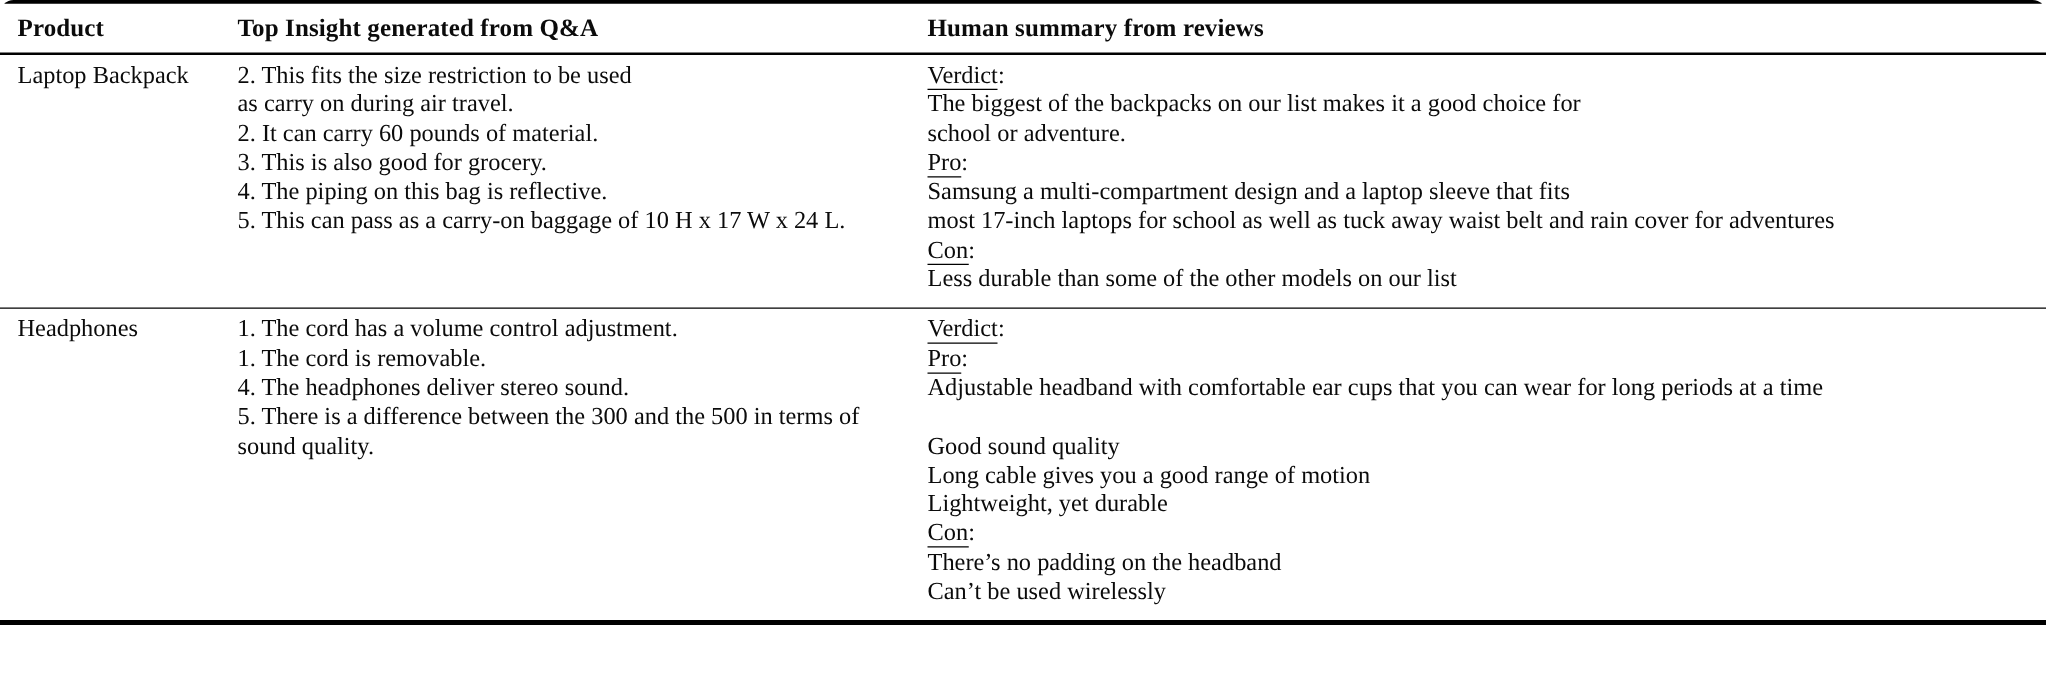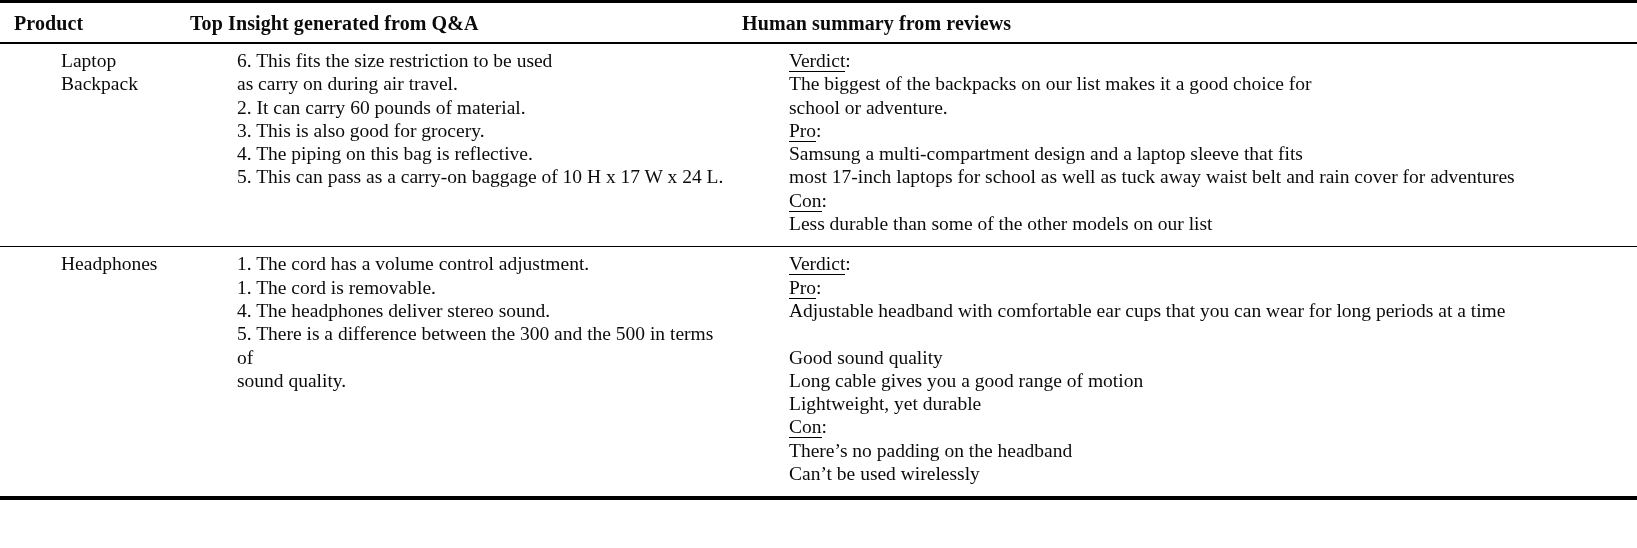--- a/index.html
+++ b/index.html
@@ -7,20 +7,21 @@
   body {
     font-family: "Liberation Serif", "DejaVu Serif", serif;
     color: #0b0b0b;
     -webkit-font-smoothing: antialiased;
   }
   .page {
     width: 1637px;
     height: 548px;
     background: #ffffff;
     overflow: hidden;
+    border-radius: 11px;
   }
   .tbl {
     width: 1637px;
     border-top: 3px solid #000;
     border-bottom: 4px solid #000;
   }
   .row {
     display: grid;
     grid-template-columns: 190px 552px 1fr;
   }
@@ -39,21 +40,20 @@
     padding-top: 5px;
     padding-bottom: 11px;
   }
   .body-row + .body-row {
     border-top: 1.5px solid #000;
   }
   .cell {
     font-size: 19.5px;
     line-height: 23.3px;
     padding-right: 10px;
-    margin-left: 47px;
   }
   .col1 { padding-left: 14px; }
   .line { min-height: 23.3px; white-space: pre-wrap; }
   .blank-line { min-height: 23.3px; }
   .head-underline {
     display: inline-block;
     border-bottom: 1.6px solid #000;
     padding-bottom: 1px;
     line-height: 19px;
   }
@@ -67,21 +67,21 @@
       <div class="header-cell col1">Product</div>
       <div class="header-cell">Top Insight generated from Q&amp;A</div>
       <div class="header-cell">Human summary from reviews</div>
     </div>
     <div>
         <div class="row body-row">
           <div class="cell col1">
             <div class="line">Laptop Backpack</div>
           </div>
           <div class="cell">
-            <div class="line">6. This fits the size restriction to be used</div>
+            <div class="line">2. This fits the size restriction to be used</div>
             <div class="line">as carry on during air travel.</div>
             <div class="line">2. It can carry 60 pounds of material.</div>
             <div class="line">3. This is also good for grocery.</div>
             <div class="line">4. The piping on this bag is reflective.</div>
             <div class="line">5. This can pass as a carry-on baggage of 10 H x 17 W x 24 L.</div>
           </div>
           <div class="cell">
             <div class="line"><div class="head-underline">Verdict</div><span>:</span></div>
             <div class="line">The biggest of the backpacks on our list makes it a good choice for</div>
             <div class="line">school or adventure.</div>

